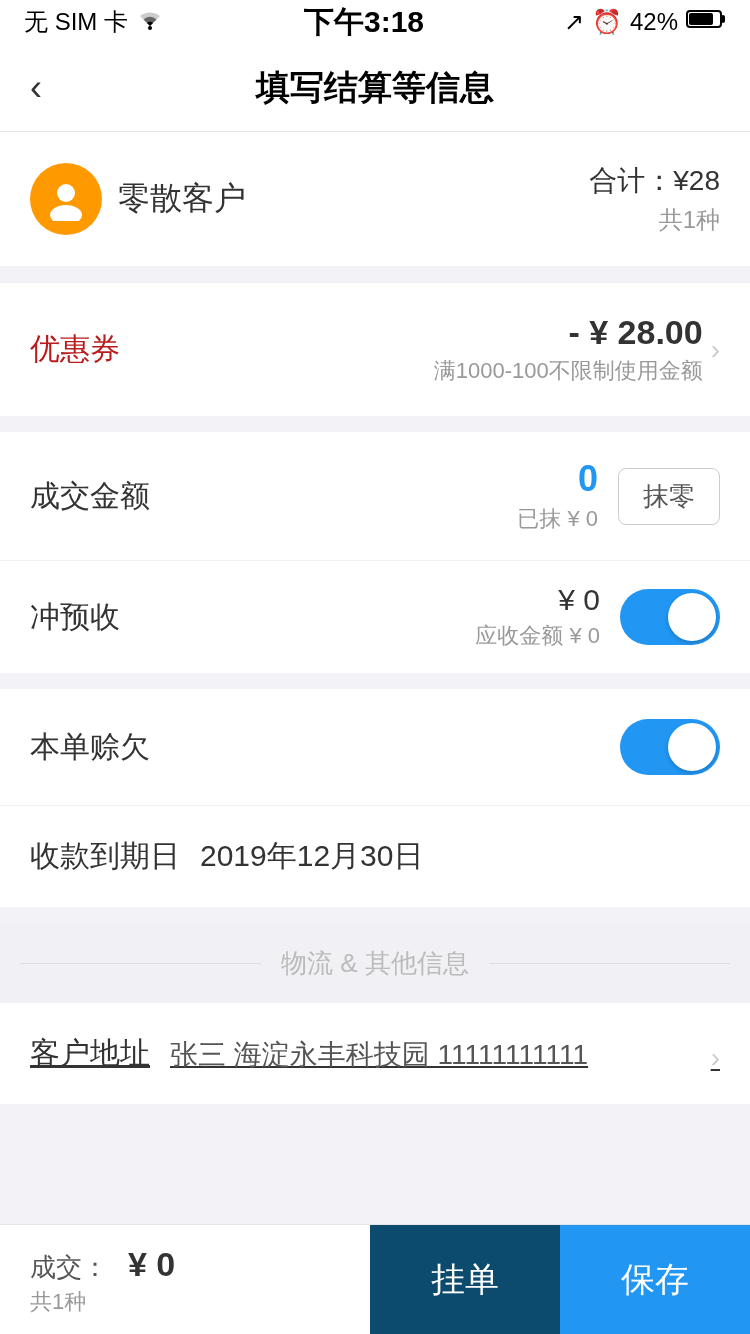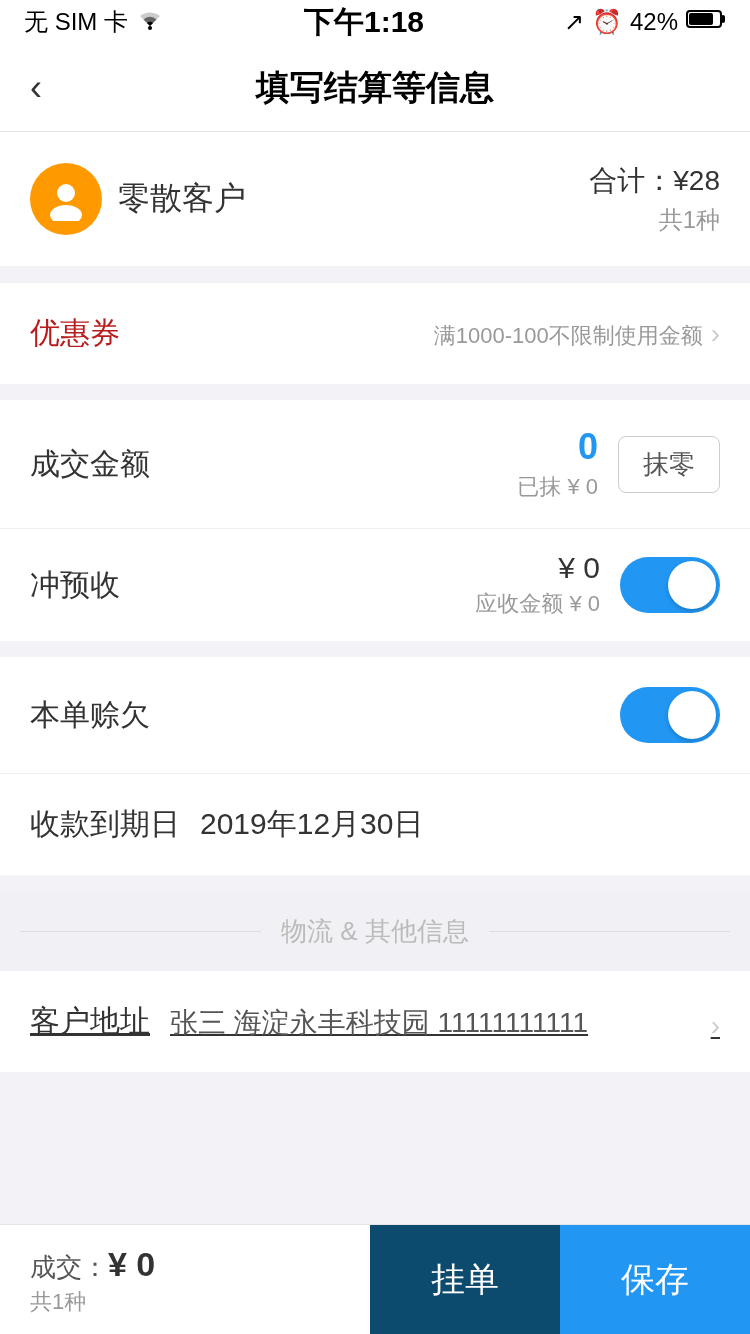--- a/index.html
+++ b/index.html
@@ -282,21 +282,21 @@
     <span>无 SIM 卡</span>
     <span>
       <svg width="28" height="22" viewBox="0 0 28 22">
         <path d="M14 18l3-3a4.2 4.2 0 00-6 0l3 3z" fill="#000"></path>
         <path d="M14 18L20.5 11.5a9.2 9.2 0 00-13 0L14 18z" fill="#000" opacity="0.5"></path>
         <path d="M14 18L24 8a16 16 0 00-20 0L14 18z" fill="#000" opacity="0.2"></path>
         <circle cx="14" cy="20" r="2" fill="#000"></circle>
       </svg>
     </span>
   </div>
-  <div class="center">下午1:18</div>
+  <div class="center">下午3:18</div>
   <div class="right">
     <span>↗</span>
     <span>⏰</span>
     <span>42%</span>
     <span>
       <svg width="40" height="22" viewBox="0 0 40 22">
         <rect x="1" y="3" width="34" height="16" rx="3" ry="3" fill="none" stroke="#000" stroke-width="2"></rect>
         <rect x="35" y="7" width="4" height="8" rx="2" fill="#000"></rect>
         <rect x="3" y="5" width="24" height="12" rx="2" fill="#000"></rect>
       </svg>
@@ -325,20 +325,21 @@
       <div class="item-count">共1种</div>
     </div>
   </div>
 </div>
 
 <div class="section">
   <div class="coupon-row">
     <span class="coupon-label">优惠券</span>
     <div class="coupon-right">
       <div>
+        <div class="coupon-discount">- ¥ 28.00</div>
         <div class="coupon-desc">满1000-100不限制使用金额</div>
       </div>
       <span class="chevron-icon">›</span>
     </div>
   </div>
 </div>
 
 <div class="transaction-section">
 
   <div class="transaction-row">
@@ -394,21 +395,21 @@
     <div class="address-right">
       <span class="chevron-icon">›</span>
     </div>
   </div>
 </div>
 
 <div class="empty-area"></div>
 
 <div class="bottom-bar">
   <div class="bottom-info">
-    <div style="display:flex;align-items:baseline;gap:0;">
+    <div style="display:flex;align-items:baseline;gap:20px;">
       <span class="bottom-deal">成交：</span>
       <span class="bottom-amount">¥ 0</span>
     </div>
     <div class="bottom-count">共1种</div>
   </div>
   <div class="bottom-actions">
     <div class="btn-pending">挂单</div>
     <div class="btn-save">保存</div>
   </div>
 </div>

